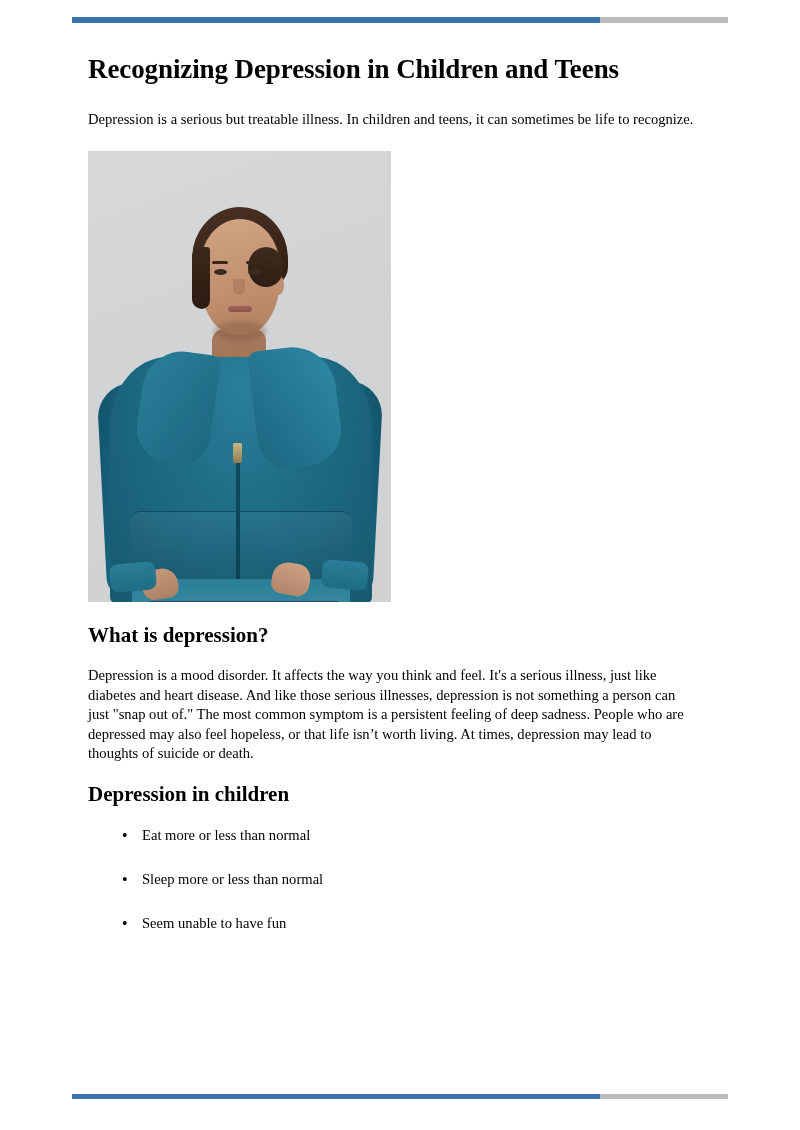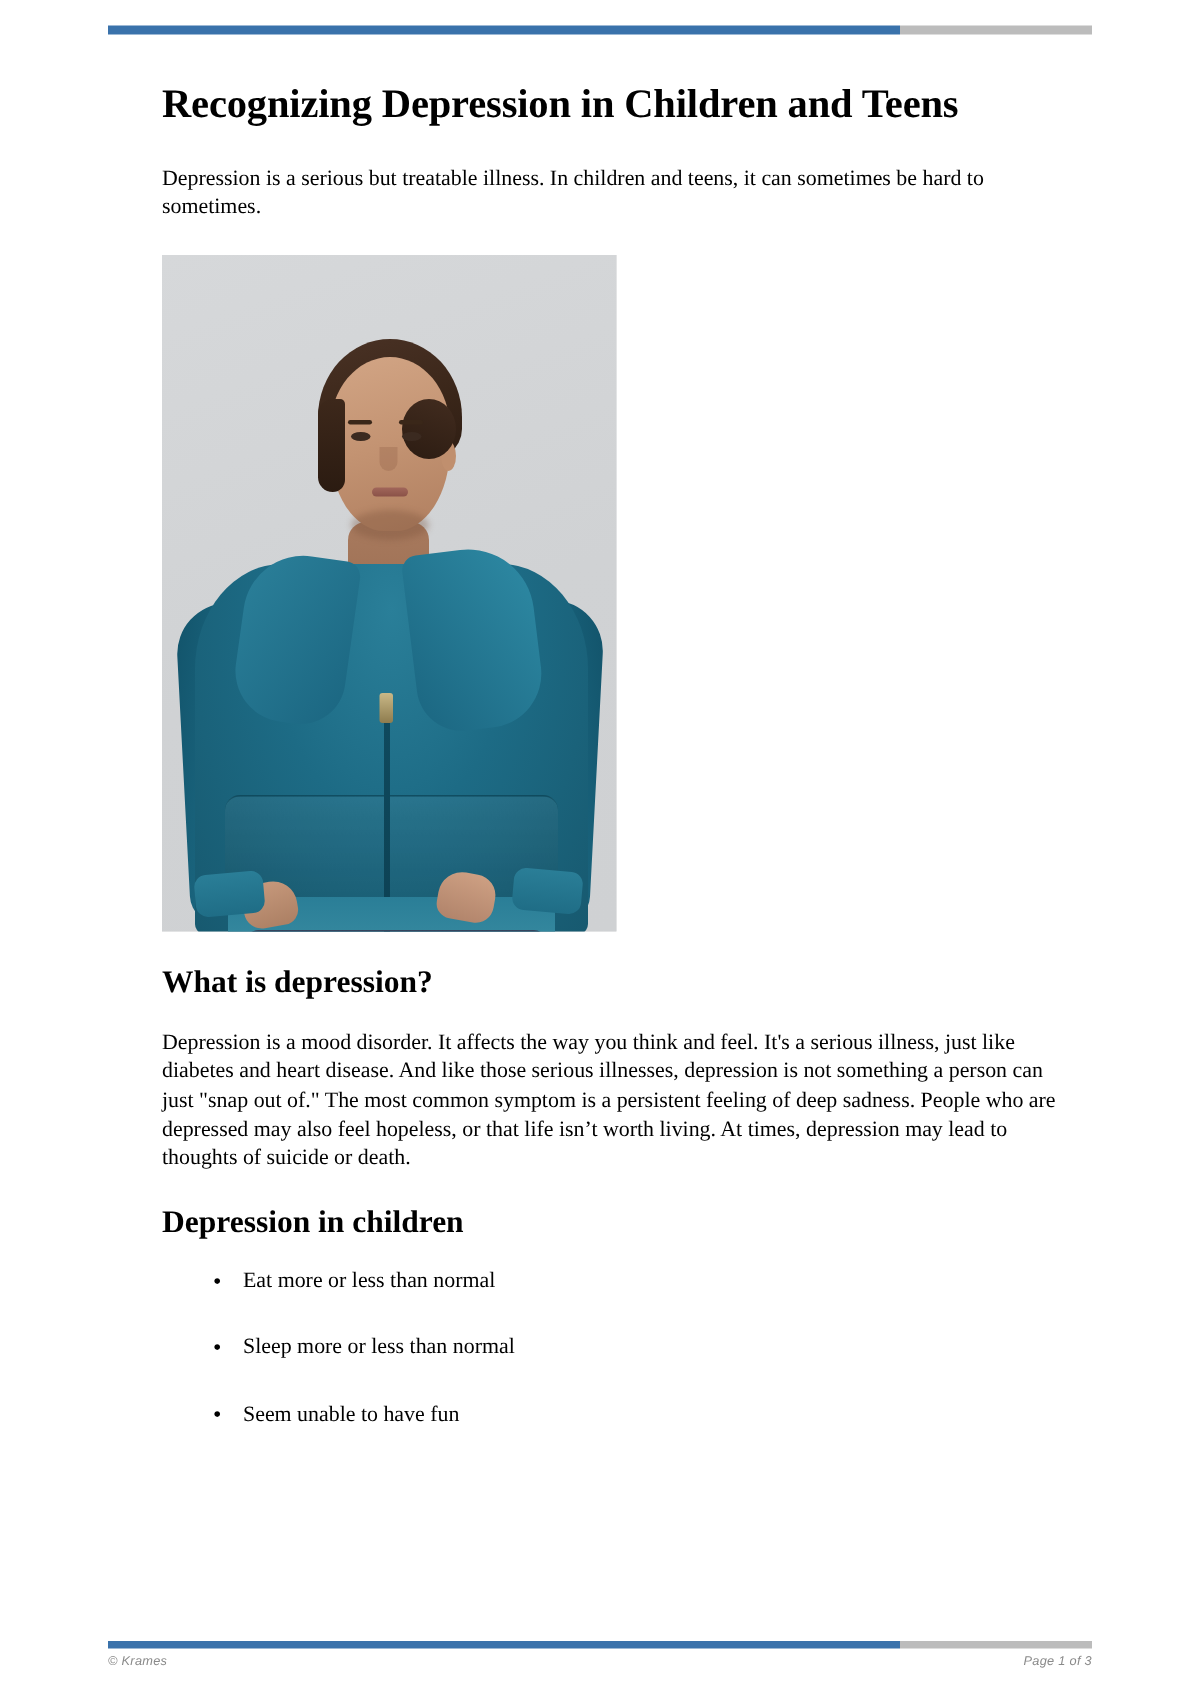--- a/index.html
+++ b/index.html
@@ -31,21 +31,21 @@
     width: 656px;
     height: 6px;
     display: flex;
   }
   .rule-blue  { height: 100%; }
   .rule-gray  { height: 100%; flex: 1 1 auto; }
 
   
   .content {
     position: absolute;
-    left: 108px;
+    left: 88px;
     top: 52px;
     width: 608px;
   }
 
   h1.doc-title {
     font-size: 27px;
     line-height: 1.32;
     font-weight: bold;
     margin: 0 0 22px 0;
     letter-spacing: -0.1px;
@@ -268,21 +268,21 @@
 
   <div class="header-rule">
     <div class="rule-blue" style="background: rgb(58, 114, 171); width: 528px;"></div>
     <div class="rule-gray" style="background: rgb(188, 188, 188);"></div>
   </div>
 
   <div class="content">
 
     <h1 class="doc-title">Recognizing Depression in Children and Teens</h1>
 
-    <p class="body-text">Depression is a serious but treatable illness. In children and teens, it can sometimes be hard to sometimes.</p>
+    <p class="body-text">Depression is a serious but treatable illness. In children and teens, it can sometimes be life to recognize.</p>
 
     <div class="figure">
       <div class="photo">
         <div class="bg"></div>
 
         <div class="hoodie-left-arm"></div>
         <div class="hoodie-right-arm"></div>
         <div class="neck"></div>
         <div class="inner-top"></div>
         <div class="hoodie"></div>
@@ -324,18 +324,14 @@
       <li>Sleep more or less than normal</li>
       <li>Seem unable to have fun</li>
     </ul>
   </div>
 
   <div class="footer-rule">
     <div class="rule-blue" style="background: rgb(58, 114, 171); width: 528px;"></div>
     <div class="rule-gray" style="background: rgb(188, 188, 188);"></div>
   </div>
 
-  <div class="footer-text">
-    <span>© Krames</span>
-    <span>Page 1 of 3</span>
-  </div>
 
 </div>
 
 </body></html>

